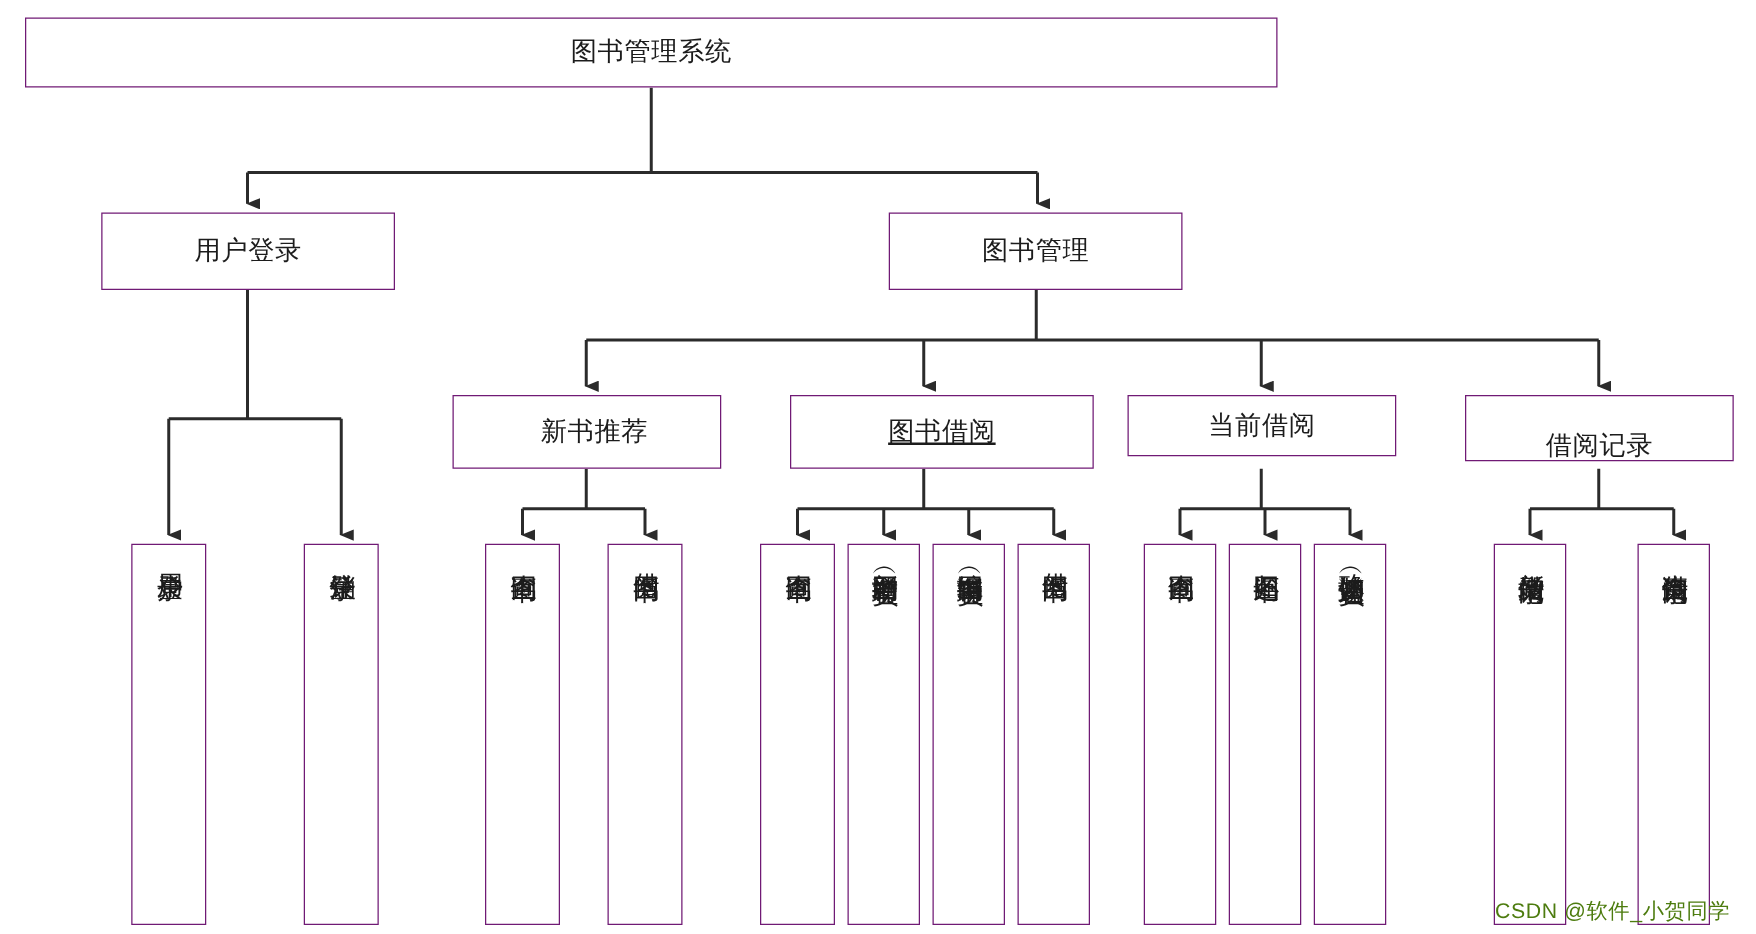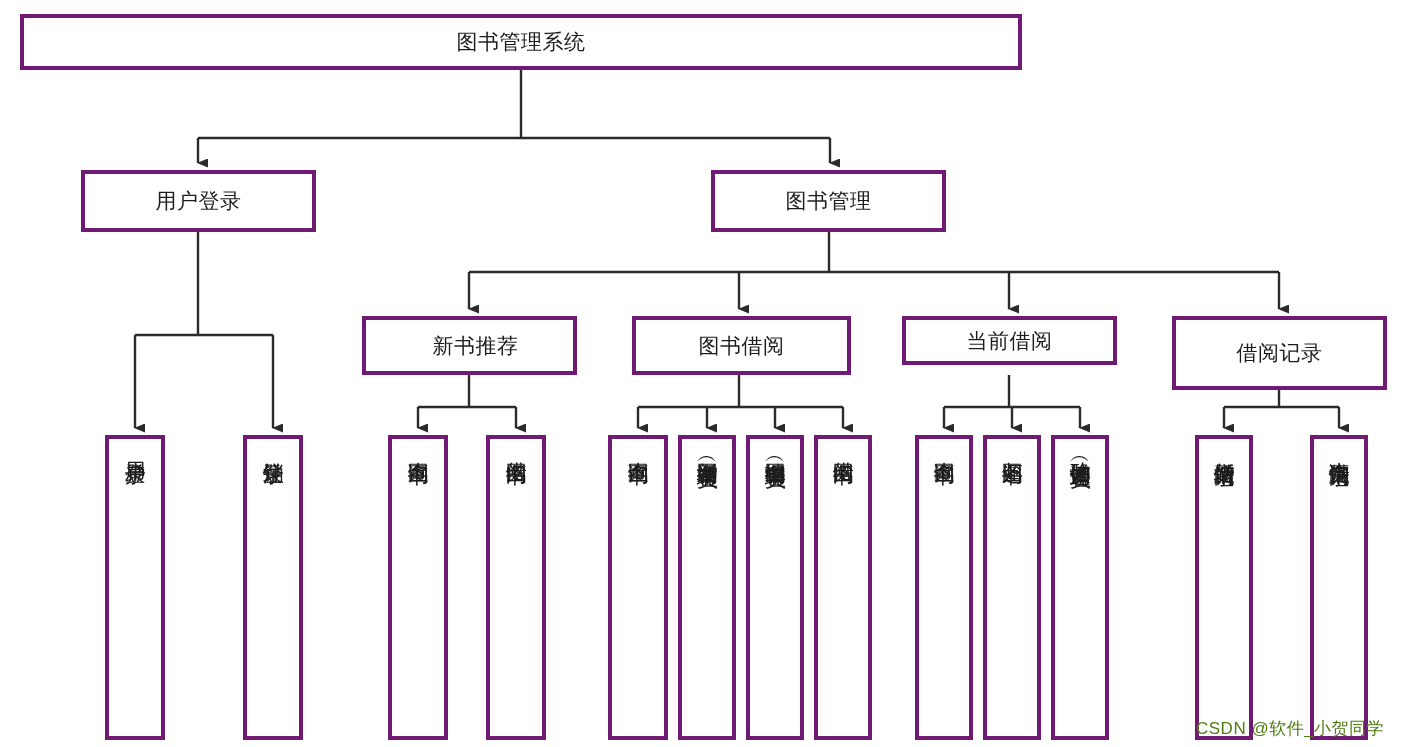--- a/index.html
+++ b/index.html
@@ -20,21 +20,21 @@
   #diagram-svg {
     position: absolute;
     left: 0;
     top: 0;
     width: 1405px;
     height: 747px;
   }
   .node-box {
     position: absolute;
     box-sizing: border-box;
-    border: 4px solid #701a75;
+    border: 1px solid #701a75;
     background: #ffffff;
     display: flex;
     align-items: center;
     justify-content: center;
     color: #1c1c1c;
   }
   .node-box.horizontal .node-label {
     writing-mode: horizontal-tb;
     font-size: 21px;
     letter-spacing: 0.5px;
@@ -128,27 +128,27 @@
   <div class="node-box horizontal" id="node-l2-0" style="left: 81px; top: 170px; width: 235px; height: 62px;">
     <span class="node-label">用户登录</span>
   </div>
   <div class="node-box horizontal" id="node-l2-1" style="left: 711px; top: 170px; width: 235px; height: 62px; justify-content: center;">
     <span class="node-label">图书管理</span>
   </div>
 
   <div class="node-box horizontal" id="node-l3-0" style="left: 362px; top: 316px; width: 215px; height: 59px; padding-left: 12px;">
     <span class="node-label">新书推荐</span>
   </div>
-  <div class="node-box horizontal" id="node-l3-1" style="left: 632px; top: 316px; width: 219px; height: 59px;">
+  <div class="node-box horizontal" id="node-l3-1" style="left: 632px; top: 316px; width: 243px; height: 59px; text-decoration: underline;">
     <span class="node-label">图书借阅</span>
   </div>
   <div class="node-box horizontal" id="node-l3-2" style="left: 902px; top: 316px; width: 215px; height: 49px;">
     <span class="node-label">当前借阅</span>
   </div>
-  <div class="node-box horizontal" id="node-l3-3" style="left: 1172px; top: 316px; width: 215px; height: 74px;">
+  <div class="node-box horizontal" id="node-l3-3" style="left: 1172px; top: 316px; width: 215px; height: 53px; align-items: flex-end;">
     <span class="node-label">借阅记录</span>
   </div>
 
   <div class="node-box vertical" id="node-leaf-0" style="left: 105px; top: 435px; width: 60px; height: 305px;">
     <span class="node-label">用户登录</span>
   </div>
   <div class="node-box vertical" id="node-leaf-1" style="left: 243px; top: 435px; width: 60px; height: 305px;">
     <span class="node-label">注销登录</span>
   </div>
   <div class="node-box vertical" id="node-leaf-2" style="left: 388px; top: 435px; width: 60px; height: 305px;">

